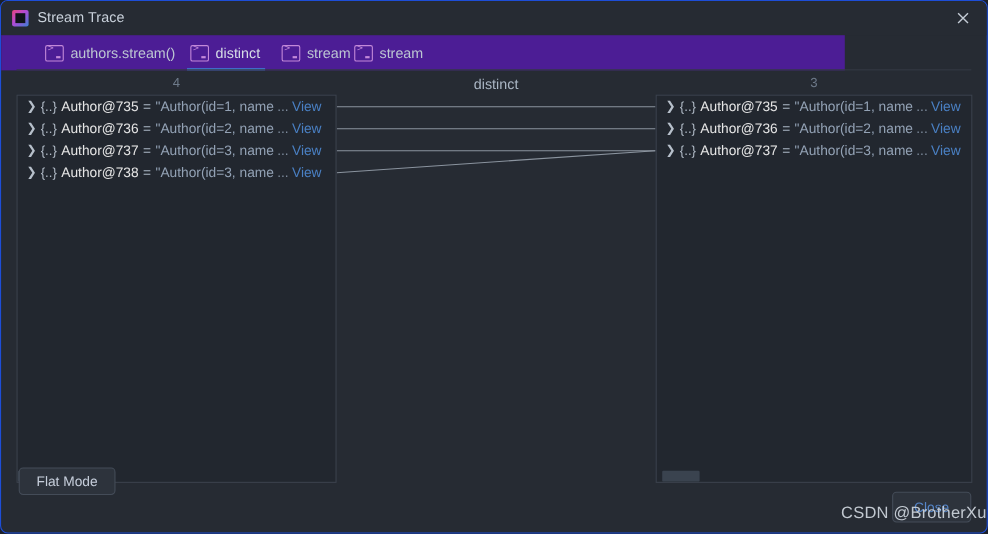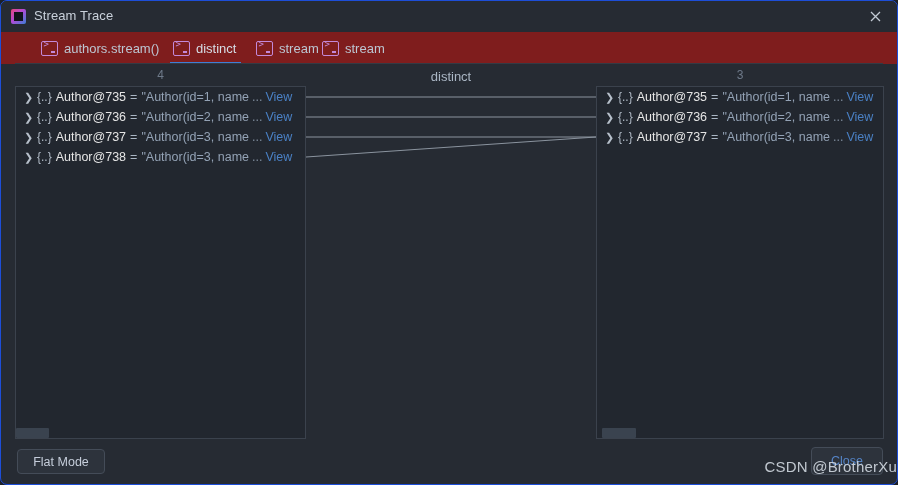--- a/index.html
+++ b/index.html
@@ -77,22 +77,22 @@
     color: #c2cad4;
     font-size: 15px;
     cursor: default;
   }
   #close-x svg { display:block; }
 
   
   #tabstrip {
     position: absolute;
     left: 0; top: 31px;
-    width: 896px; height: 32px;
-    background: #7f1d1d;
+    width: 767px; height: 32px;
+    background: #4c1d95;
   }
   .tab {
     position: absolute;
     top: 0;
     height: 32px;
     display: flex;
     align-items: center;
     gap: 6px;
     padding: 0 7px;
     font-size: 13px;
@@ -227,21 +227,21 @@
   #links {
     position: absolute;
     left: 0; top: 0;
     width: 896px; height: 483px;
     pointer-events: none;
   }
 
   
   #flat-mode-btn {
     position: absolute;
-    left: 16px; top: 448px;
+    left: 16px; top: 424px;
     width: 88px; height: 25px;
     background: #2d333c;
     border: 1px solid #444c58;
     border-radius: 4px;
     color: #c6cedb;
     font-size: 12.5px;
     display: flex;
     align-items: center;
     justify-content: center;
     box-sizing: border-box;

